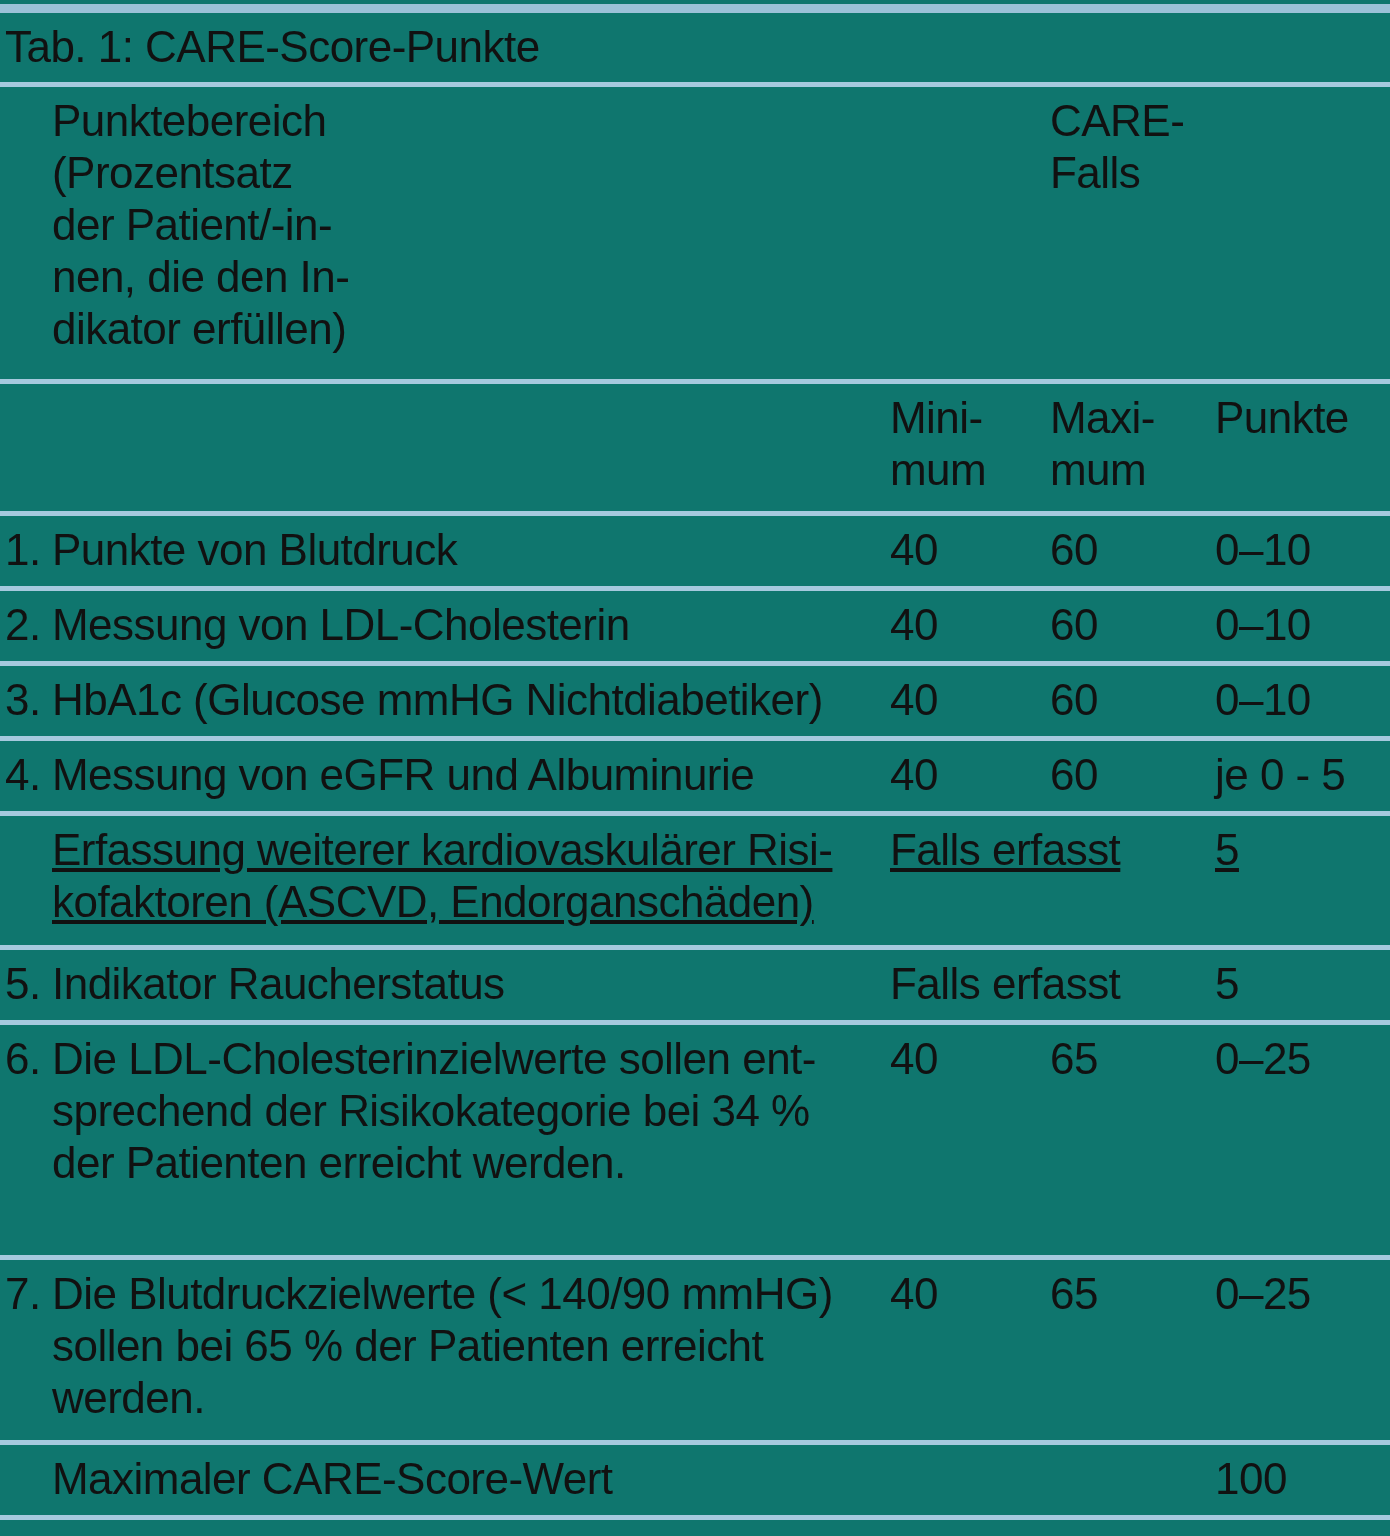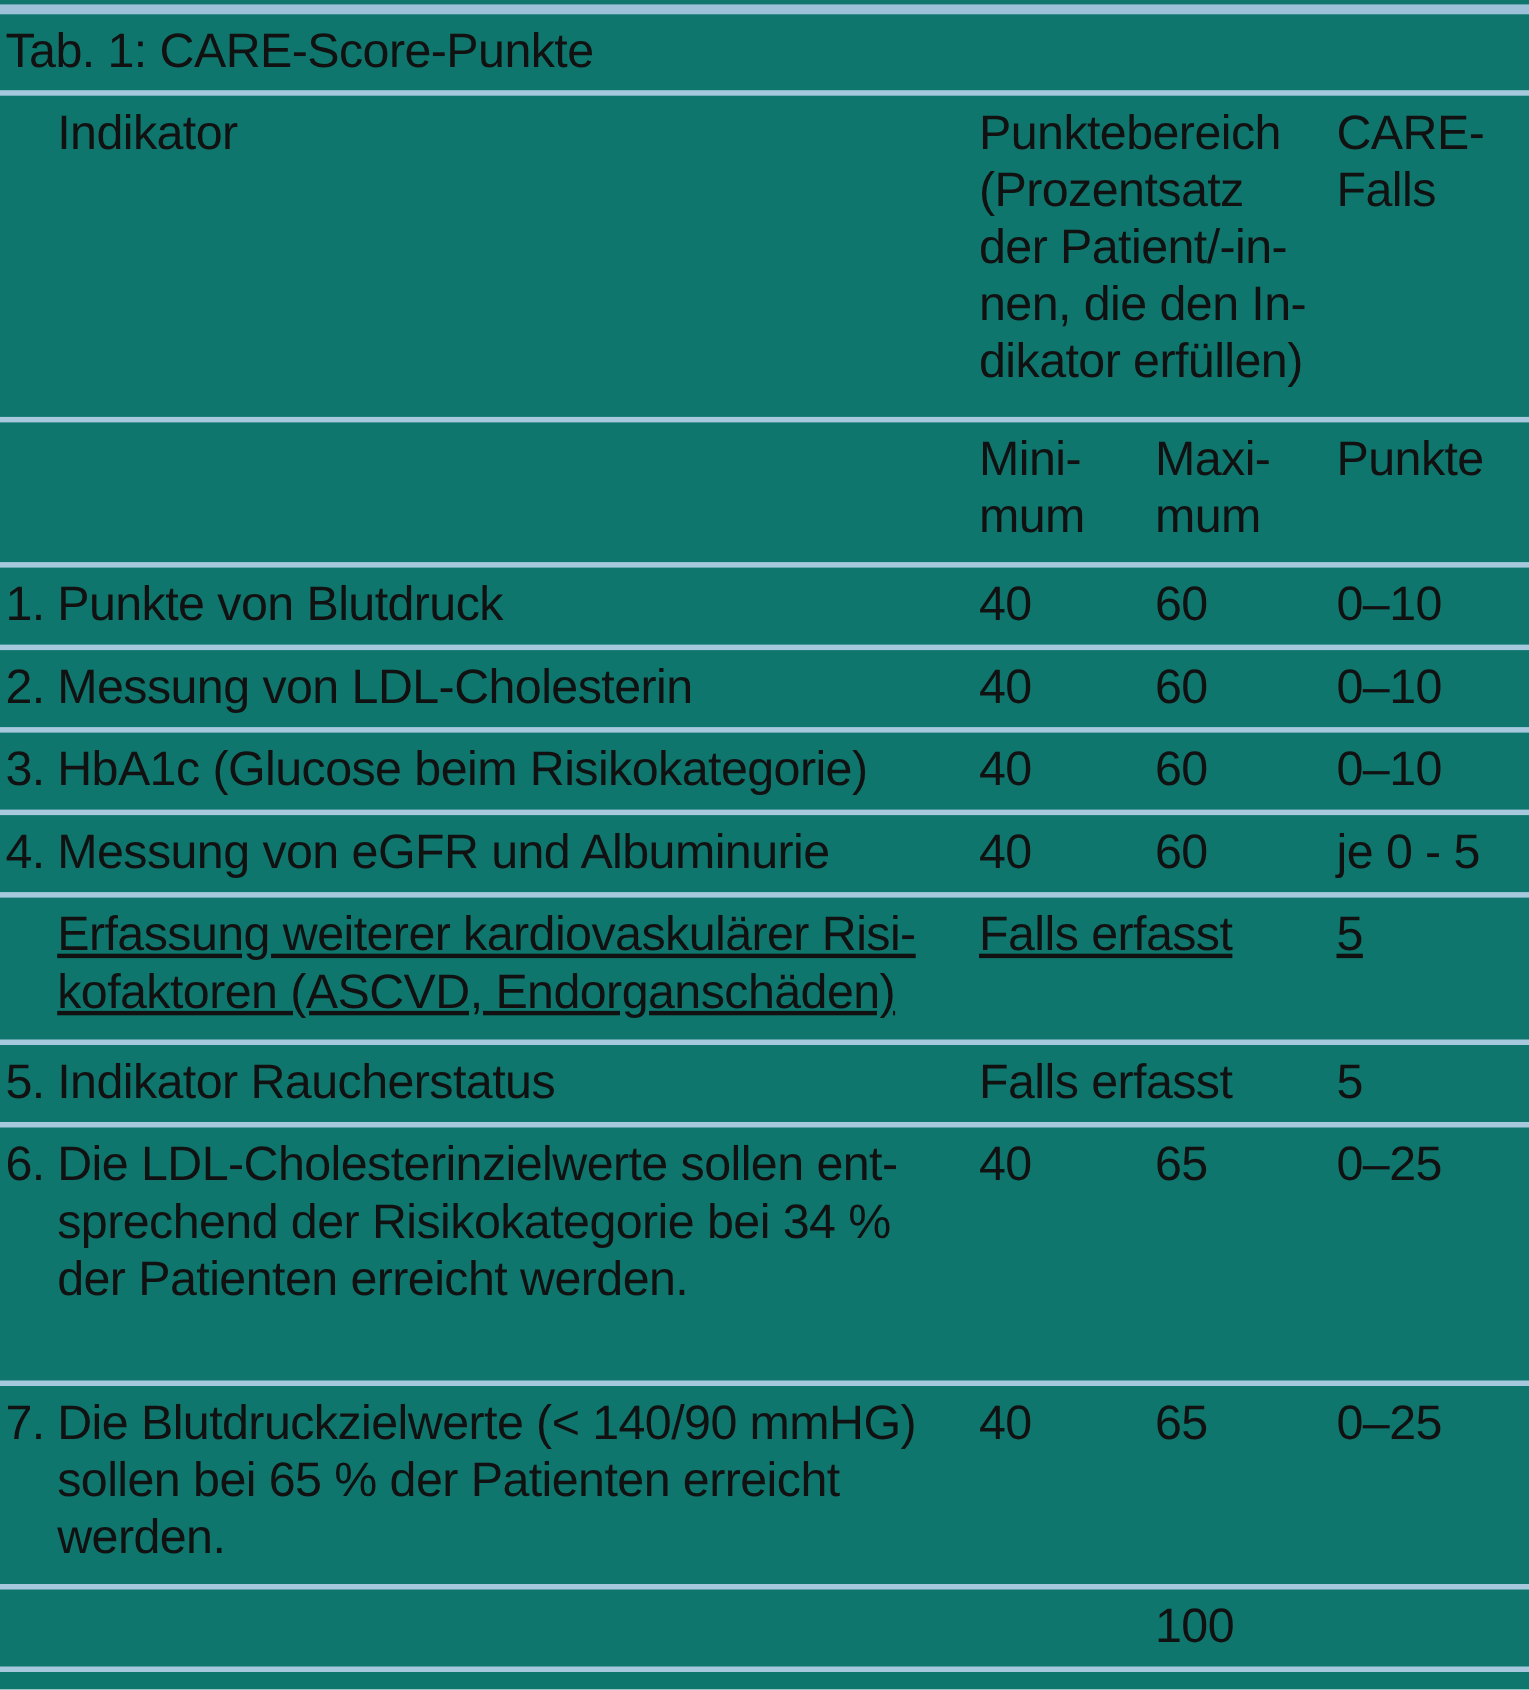--- a/index.html
+++ b/index.html
@@ -56,21 +56,20 @@
 
 <div class="page">
   <div class="tbl">
 
     <div class="row row-title">
       <span class="cell">Tab. 1: CARE-Score-Punkte</span>
     </div>
 
     <div class="row row-h1">
       <div class="cell num"></div>
-      <div class="cell">Indikator</div>
       <div class="cell span2">Punktebereich
 (Prozentsatz
 der Patient/-in-
 nen, die den In-
 dikator erfüllen)</div>
       <div class="cell">CARE-
 Falls</div>
     </div>
 
     <div class="row row-h2">
@@ -94,21 +93,21 @@
     <div class="row row-std">
       <div class="cell num">2.</div>
       <div class="cell">Messung von LDL-Cholesterin</div>
       <div class="cell">40</div>
       <div class="cell">60</div>
       <div class="cell">0–10</div>
     </div>
 
     <div class="row row-std">
       <div class="cell num">3.</div>
-      <div class="cell">HbA1c (Glucose beim Risikokategorie)</div>
+      <div class="cell">HbA1c (Glucose mmHG Nichtdiabetiker)</div>
       <div class="cell">40</div>
       <div class="cell">60</div>
       <div class="cell">0–10</div>
     </div>
 
     <div class="row row-std">
       <div class="cell num">4.</div>
       <div class="cell">Messung von eGFR und Albuminurie</div>
       <div class="cell">40</div>
       <div class="cell">60</div>
@@ -145,19 +144,20 @@
       <div class="cell">Die Blutdruckzielwerte (&lt; 140/90 mmHG)
 sollen bei 65 % der Patienten erreicht
 werden.</div>
       <div class="cell">40</div>
       <div class="cell">65</div>
       <div class="cell">0–25</div>
     </div>
 
     <div class="row row-max">
       <div class="cell num"></div>
+      <div class="cell">Maximaler CARE-Score-Wert</div>
       <div class="cell"></div>
       <div class="cell"></div>
       <div class="cell">100</div>
     </div>
 
   </div>
 </div>
 
 </body></html>

